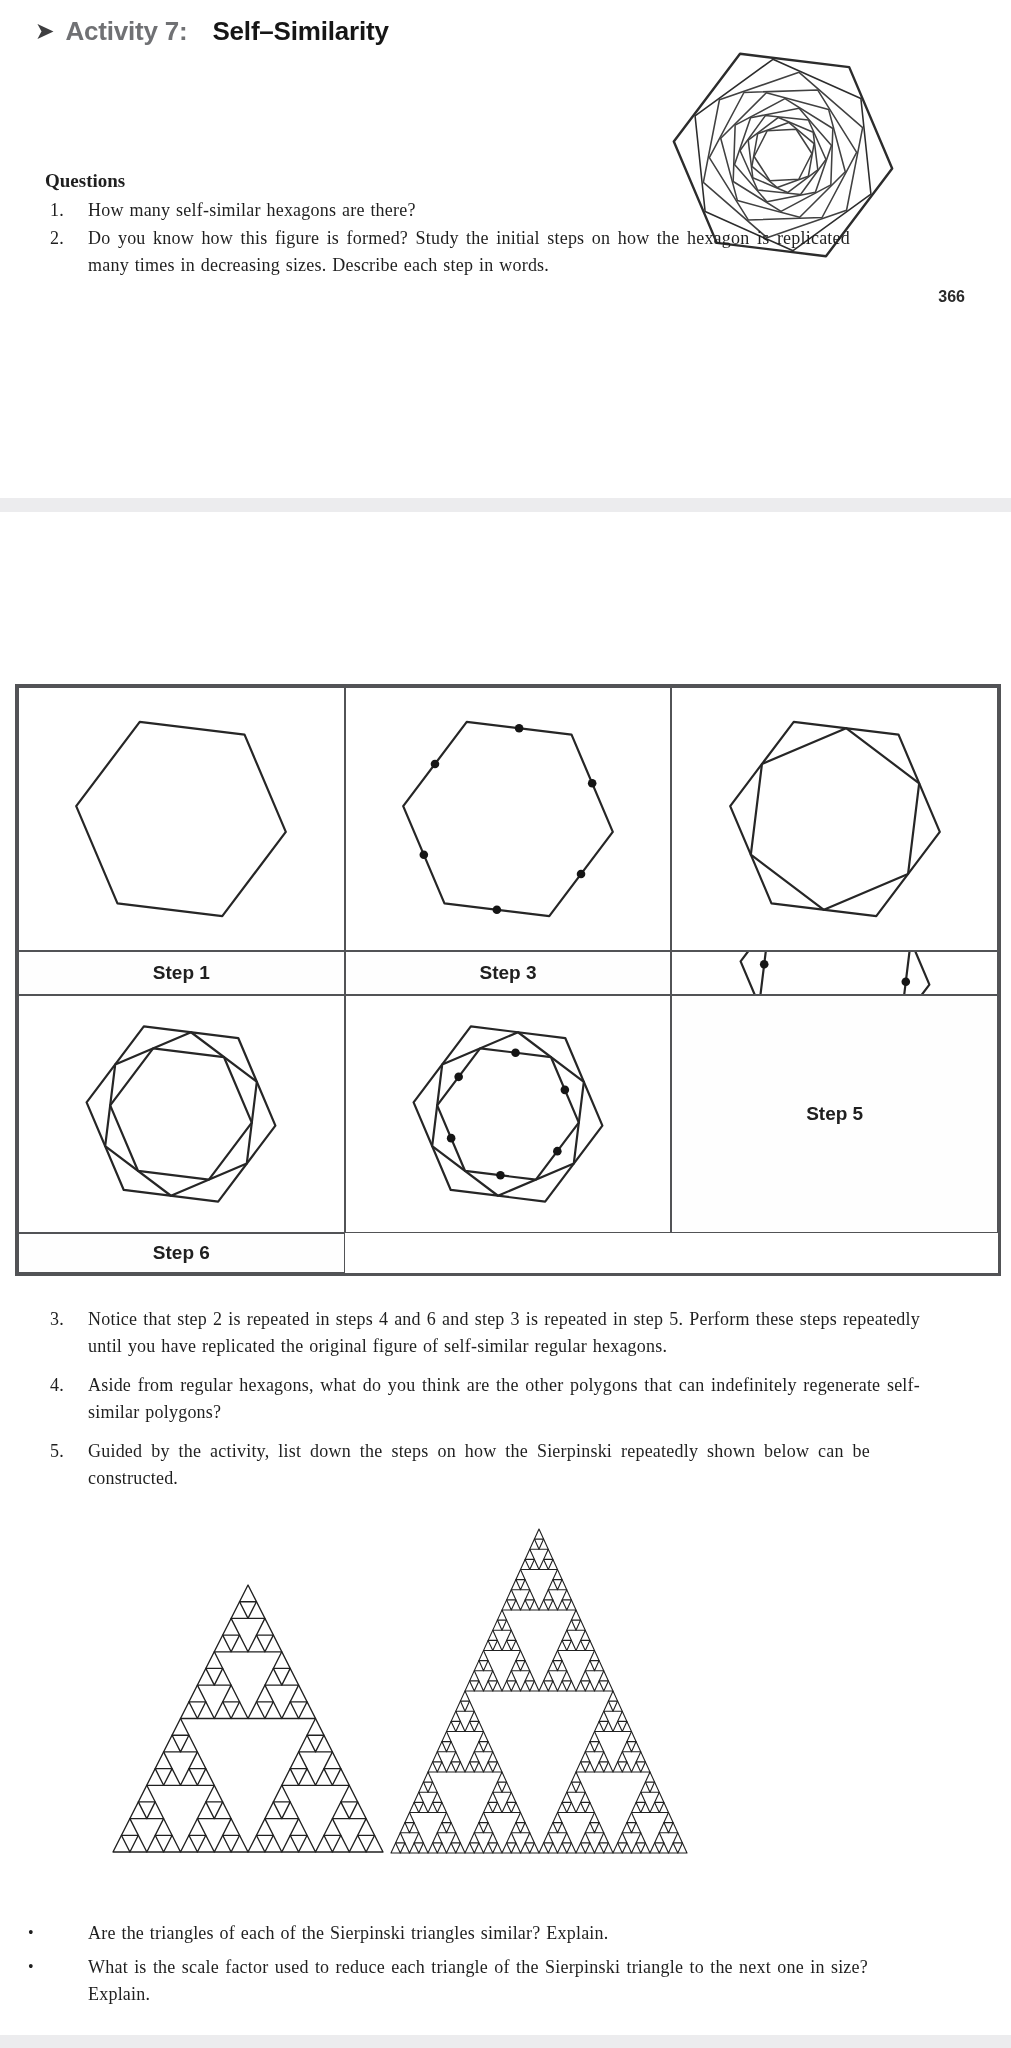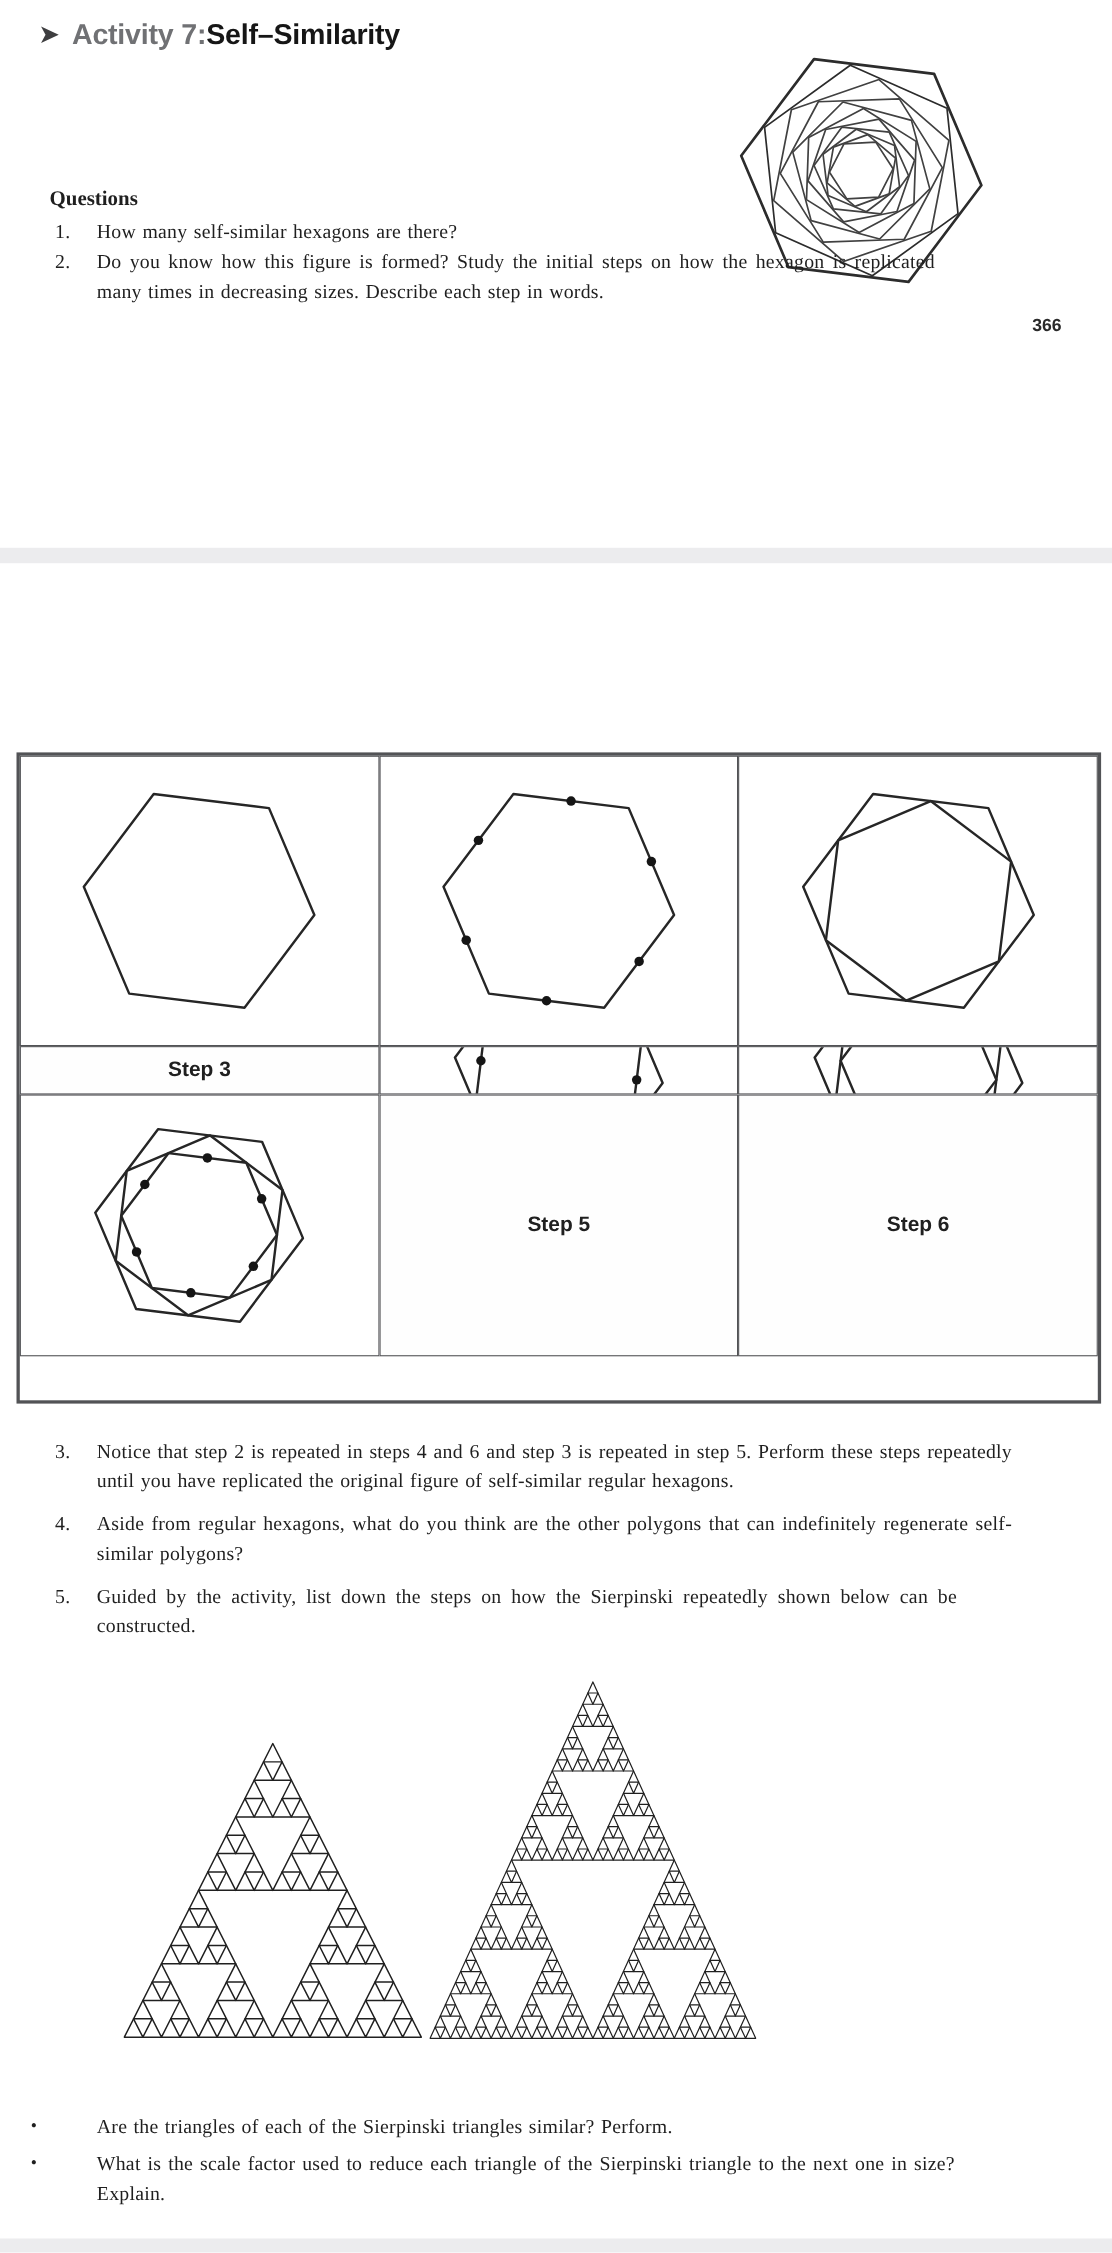--- a/index.html
+++ b/index.html
@@ -4,21 +4,21 @@
 <style>
   html,body{margin:0;padding:0;background:#fff;}
   #page{position:relative;width:1011px;height:2048px;background:#ffffff;overflow:hidden;
         font-family:"Liberation Serif", serif;color:#1f1f1f;}
   .abs{position:absolute;}
 
   
   #title-row{left:36px;top:16px;font-family:"Liberation Sans",sans-serif;font-weight:bold;
              font-size:26px;letter-spacing:-0.2px;white-space:nowrap;}
   #title-arrow{color:#3e3e40;font-size:21px;margin-right:12px;vertical-align:2px;}
-  #title-label{color:#707174;margin-right:0;}
+  #title-label{color:#707174;margin-right:25px;}
   #title-name{color:#161616;}
 
   
   .serif{font-size:18px;line-height:27px;letter-spacing:.012em;word-spacing:.06em;}
   #intro{left:45px;top:58px;width:545px;text-align:justify;line-height:26px;}
   #questions-heading{left:45px;top:170px;font-weight:bold;font-size:19px;}
   .qitem{left:50px;}
   .qitem .qnum{position:absolute;left:0;top:0;}
   .qitem .qtext{padding-left:38px;text-align:justify;}
   #q1{top:197px;width:700px;}
@@ -109,20 +109,21 @@
           <circle cx="173.14342516274394" cy="40.24408508040426" r="4.3" fill="#151515"></circle>
           <circle cx="246.16864044544099" cy="95.27253181630903" r="4.3" fill="#151515"></circle>
         </svg>
       </div>
     <div>
         <svg class="step-figure" width="324" height="262">
           <polygon points="266.80,143.87 203.26,228.19 98.46,215.32 57.20,118.13 120.74,33.81 225.54,46.68" fill="none" stroke="#262626" stroke-width="2.2" stroke-linejoin="round"></polygon>
           <polygon points="235.03,186.03 150.86,221.76 77.83,166.73 88.97,75.97 173.14,40.24 246.17,95.27" fill="none" stroke="#262626" stroke-width="2.2" stroke-linejoin="round"></polygon>
         </svg>
       </div>
+    <div class="step-label">Step 1</div>
     <div class="step-label">Step 3</div>
     <div>
         <svg class="step-figure" width="324" height="236">
           <polygon points="256.40,129.59 199.16,205.55 104.76,193.96 67.60,106.41 124.84,30.45 219.24,42.04" fill="none" stroke="#262626" stroke-width="2.2" stroke-linejoin="round"></polygon>
           <polygon points="227.78,167.57 151.96,199.75 86.18,150.18 96.22,68.43 172.04,36.25 237.82,85.82" fill="none" stroke="#262626" stroke-width="2.2" stroke-linejoin="round"></polygon>
           <circle cx="189.869607013397" cy="183.65667961708954" r="4.3" fill="#151515"></circle>
           <circle cx="119.074451030163" cy="174.9641274756355" r="4.3" fill="#151515"></circle>
           <circle cx="91.20484401676603" cy="109.30744785854596" r="4.3" fill="#151515"></circle>
           <circle cx="134.13039298660303" cy="52.34332038291048" r="4.3" fill="#151515"></circle>
           <circle cx="204.92554896983697" cy="61.03587252436448" r="4.3" fill="#151515"></circle>
@@ -329,21 +330,21 @@
       <polygon points="227.6,314.9 236.9,314.9 232.3,325.0" fill="none" stroke="#202020" stroke-width="1.1" stroke-linejoin="round"></polygon>
       <polygon points="246.1,314.9 255.4,314.9 250.8,325.0" fill="none" stroke="#202020" stroke-width="1.1" stroke-linejoin="round"></polygon>
       <polygon points="269.3,304.8 287.8,304.8 278.5,325.0" fill="none" stroke="#202020" stroke-width="1.1" stroke-linejoin="round"></polygon>
       <polygon points="273.9,294.6 283.1,294.6 278.5,304.8" fill="none" stroke="#202020" stroke-width="1.1" stroke-linejoin="round"></polygon>
       <polygon points="264.6,314.9 273.9,314.9 269.3,325.0" fill="none" stroke="#202020" stroke-width="1.1" stroke-linejoin="round"></polygon>
       <polygon points="283.1,314.9 292.4,314.9 287.8,325.0" fill="none" stroke="#202020" stroke-width="1.1" stroke-linejoin="round"></polygon>
     </svg>
 
   <div id="b1" class="abs serif bullet">
     <span class="bmark">•</span>
-    <div class="btext">Are the triangles of each of the Sierpinski triangles similar? Perform.</div>
+    <div class="btext">Are the triangles of each of the Sierpinski triangles similar? Explain.</div>
   </div>
   <div id="b2" class="abs serif bullet">
     <span class="bmark">•</span>
     <div class="btext">What is the scale factor used to reduce each triangle of the Sierpinski triangle to the next one in size? Explain.</div>
   </div>
 
   <div id="band-bottom" class="abs band"></div>
 
 </div>
 

